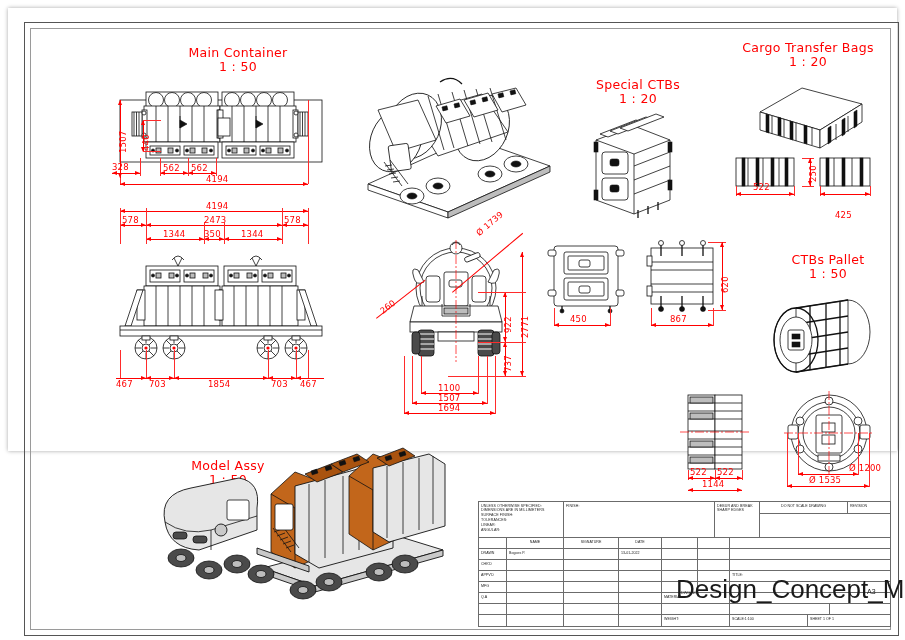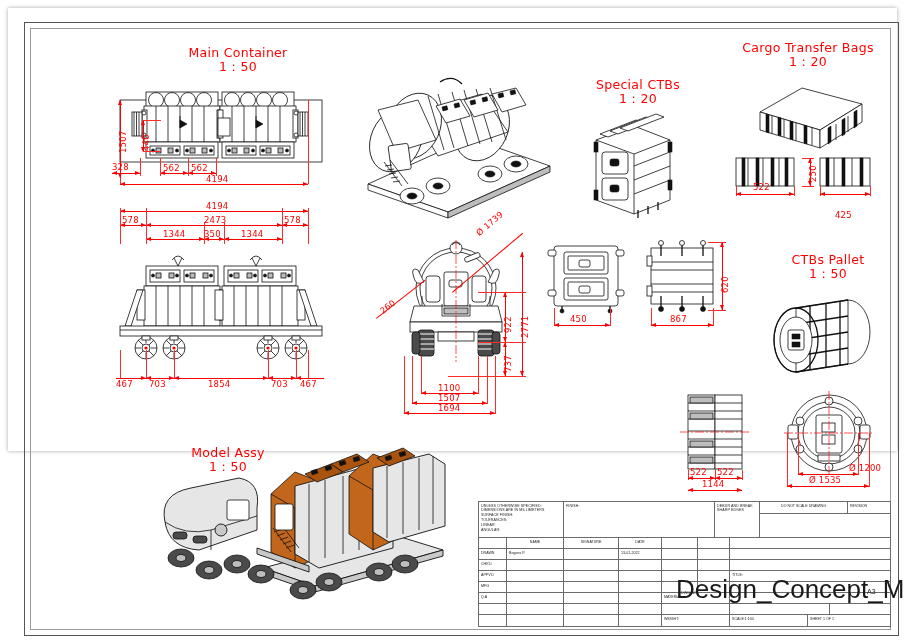--- a/index.html
+++ b/index.html
@@ -763,21 +763,21 @@
       <div class="dline dh" style="left:790px;top:466px;width:60px;"></div>
       <div class="arrowL" style="left:790px;top:463.5px;"></div>
       <div class="arrowR" style="left:845px;top:463.5px;"></div>
       <div class="dim" style="left:801px;top:455px;padding-left:40px;">Ø 1200</div>
       <div class="dline dh" style="left:779px;top:478px;width:82px;"></div>
       <div class="arrowL" style="left:779px;top:475.5px;"></div>
       <div class="arrowR" style="left:856px;top:475.5px;"></div>
       <div class="dim" style="left:801px;top:467px;">Ø 1535</div>
     </div>
 
-    <div class="title" style="left:140px;top:438px;width:160px;text-align:center;">
+    <div class="title" style="left:140px;top:451px;width:160px;text-align:center;">
       <span class="t1">Model Assy</span>
       <span class="t2">1 : 50</span>
     </div>
 
     <div class="view" style="left:145px;top:448px;">
       <svg width="300" height="175" viewBox="0 0 300 175">
 
         <path d="M110 112 L238 78 L290 94 L162 130 Z" class="sil"></path>
         <path d="M110 112 L110 118 L162 136 L162 130 Z" class="sil2"></path>
         <path d="M162 130 L162 136 L290 100 L290 94 Z" class="sil2"></path>

